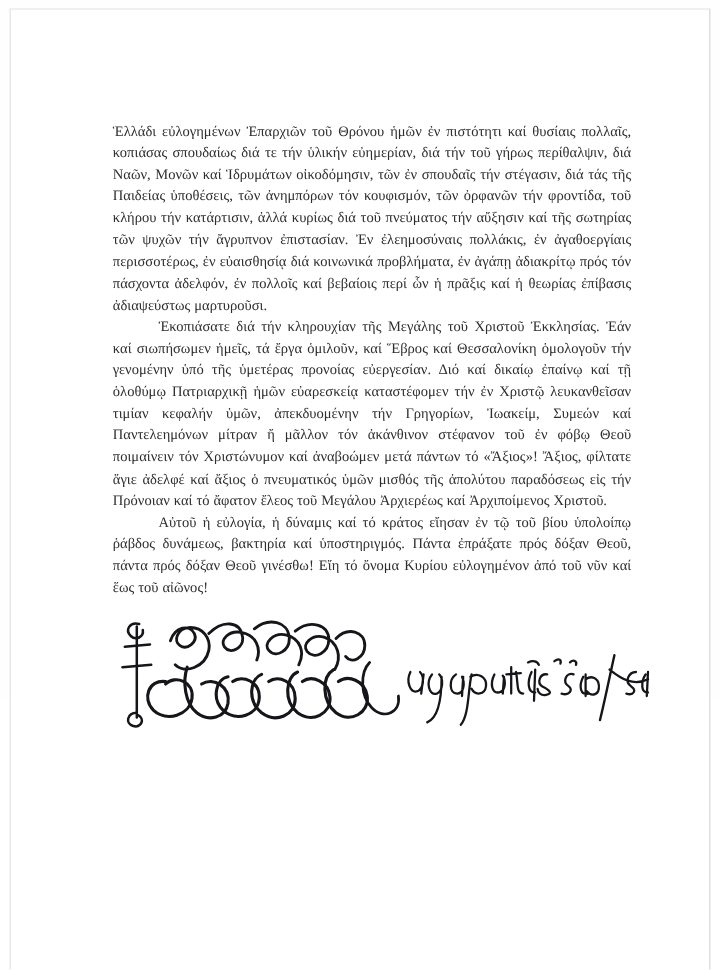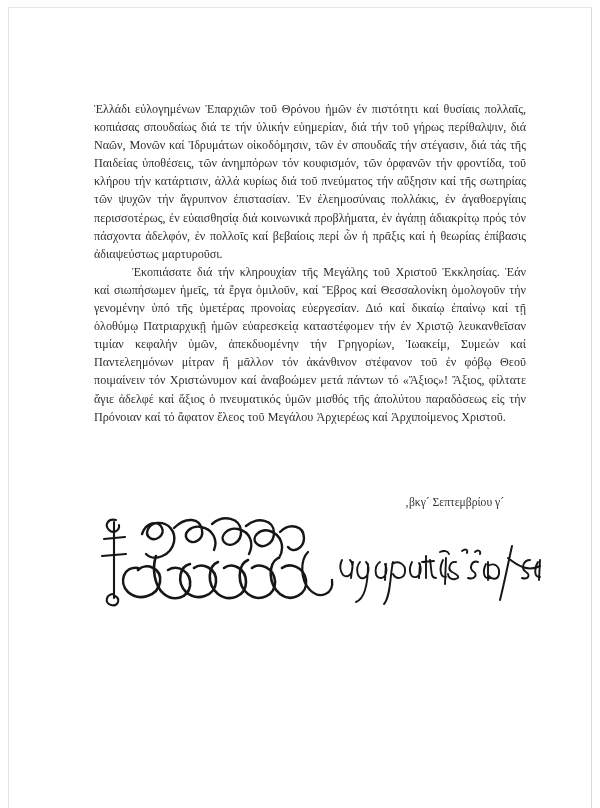--- a/index.html
+++ b/index.html
@@ -110,24 +110,24 @@
 
 <div id="scan-page">
   <div id="paper-sheet">
 
     <div id="text-block">
 
       <p class="doc-paragraph no-indent">Ἑλλάδι εὐλογημένων Ἐπαρχιῶν τοῦ Θρόνου ἡμῶν ἐν πιστότητι καί θυσίαις πολλαῖς, κοπιάσας σπουδαίως διά τε τήν ὑλικήν εὐημερίαν, διά τήν τοῦ γήρως περίθαλψιν, διά Ναῶν, Μονῶν καί Ἱδρυμάτων οἰκοδόμησιν, τῶν ἐν σπουδαῖς τήν στέγασιν, διά τάς τῆς Παιδείας ὑποθέσεις, τῶν ἀνημπόρων τόν κουφισμόν, τῶν ὀρφανῶν τήν φροντίδα, τοῦ κλήρου τήν κατάρτισιν, ἀλλά κυρίως διά τοῦ πνεύματος τήν αὔξησιν καί τῆς σωτηρίας τῶν ψυχῶν τήν ἄγρυπνον ἐπιστασίαν. Ἐν ἐλεημοσύναις πολλάκις, ἐν ἀγαθοεργίαις περισσοτέρως, ἐν εὐαισθησίᾳ διά κοινωνικά προβλήματα, ἐν ἀγάπῃ ἀδιακρίτῳ πρός τόν πάσχοντα ἀδελφόν, ἐν πολλοῖς καί βεβαίοις περί ὧν ἡ πρᾶξις καί ἡ θεωρίας ἐπίβασις ἀδιαψεύστως μαρτυροῦσι.</p>
 
       <p class="doc-paragraph">Ἐκοπιάσατε διά τήν κληρουχίαν τῆς Μεγάλης τοῦ Χριστοῦ Ἐκκλησίας. Ἐάν καί σιωπήσωμεν ἡμεῖς, τά ἔργα ὁμιλοῦν, καί Ἕβρος καί Θεσσαλονίκη ὁμολογοῦν τήν γενομένην ὑπό τῆς ὑμετέρας προνοίας εὐεργεσίαν. Διό καί δικαίῳ ἐπαίνῳ καί τῇ ὁλοθύμῳ Πατριαρχικῇ ἡμῶν εὐαρεσκείᾳ καταστέφομεν τήν ἐν Χριστῷ λευκανθεῖσαν τιμίαν κεφαλήν ὑμῶν, ἀπεκδυομένην τήν Γρηγορίων, Ἰωακείμ, Συμεών καί Παντελεημόνων μίτραν ἤ μᾶλλον τόν ἀκάνθινον στέφανον τοῦ ἐν φόβῳ Θεοῦ ποιμαίνειν τόν Χριστώνυμον καί ἀναβοώμεν μετά πάντων τό «Ἄξιος»! Ἄξιος, φίλτατε ἅγιε ἀδελφέ καί ἄξιος ὁ πνευματικός ὑμῶν μισθός τῆς ἀπολύτου παραδόσεως εἰς τήν Πρόνοιαν καί τό ἄφατον ἔλεος τοῦ Μεγάλου Ἀρχιερέως καί Ἀρχιποίμενος Χριστοῦ.</p>
 
+      <p class="doc-paragraph last-line-left">Αὐτοῦ ἡ εὐλογία, ἡ δύναμις καί τό κράτος εἴησαν ἐν τῷ τοῦ βίου ὑπολοίπῳ ῥάβδος δυνάμεως, βακτηρία καί ὑποστηριγμός. Πάντα ἐπράξατε πρός δόξαν Θεοῦ, πάντα πρός δόξαν Θεοῦ γινέσθω! Εἴη τό ὄνομα Κυρίου εὐλογημένον ἀπό τοῦ νῦν καί ἕως τοῦ αἰῶνος!</p>
 
     </div>
 
-    <div id="date-line">‚βκγ´ Σεπτεμβρίου γ´</div>
 
     <div id="signature-area">
 
       <svg id="signature-svg" viewBox="0 0 460 110">
 
         <g>
           <path class="ink" stroke-width="2.1" d="M22 14 C14 12 10 19 15 24 C19 28 26 25 25 19 M20 16 L20 92"></path>
           <path class="ink" stroke-width="2.1" d="M10 33 L31 31"></path>
           <path class="ink" stroke-width="2.1" d="M8 50 L32 48"></path>
           <path class="ink" stroke-width="2.1" d="M20 88 C12 88 10 97 17 99 C24 101 27 93 21 90"></path>

